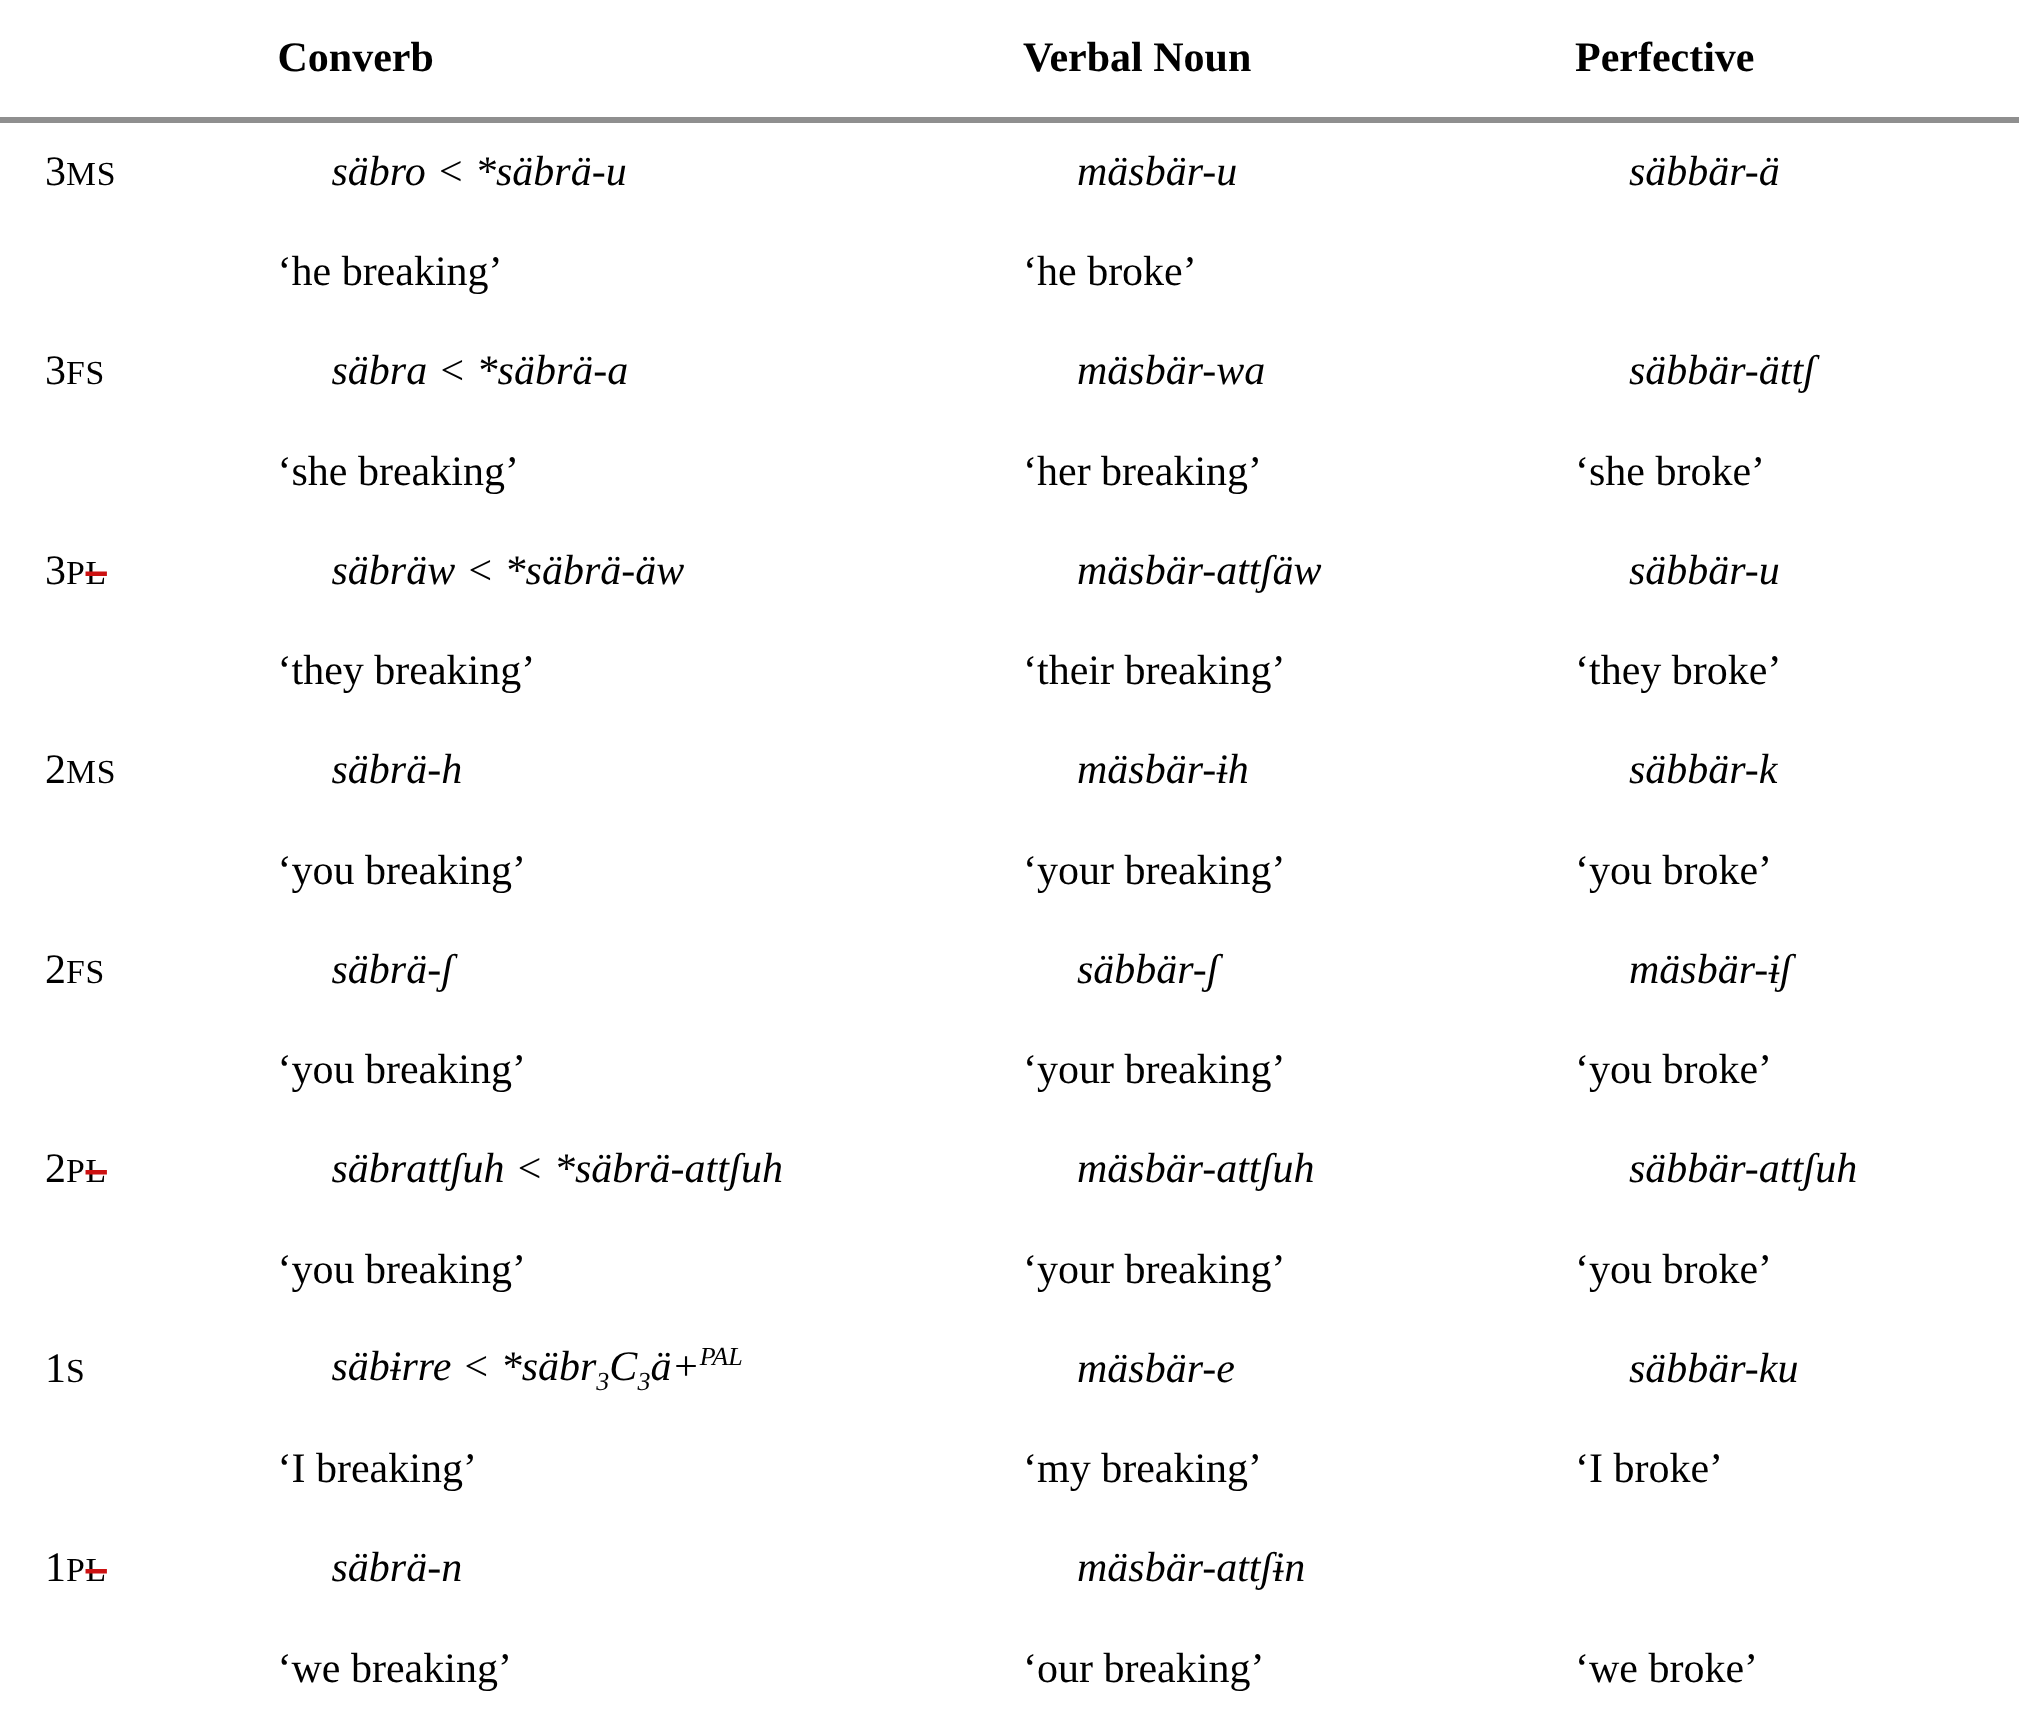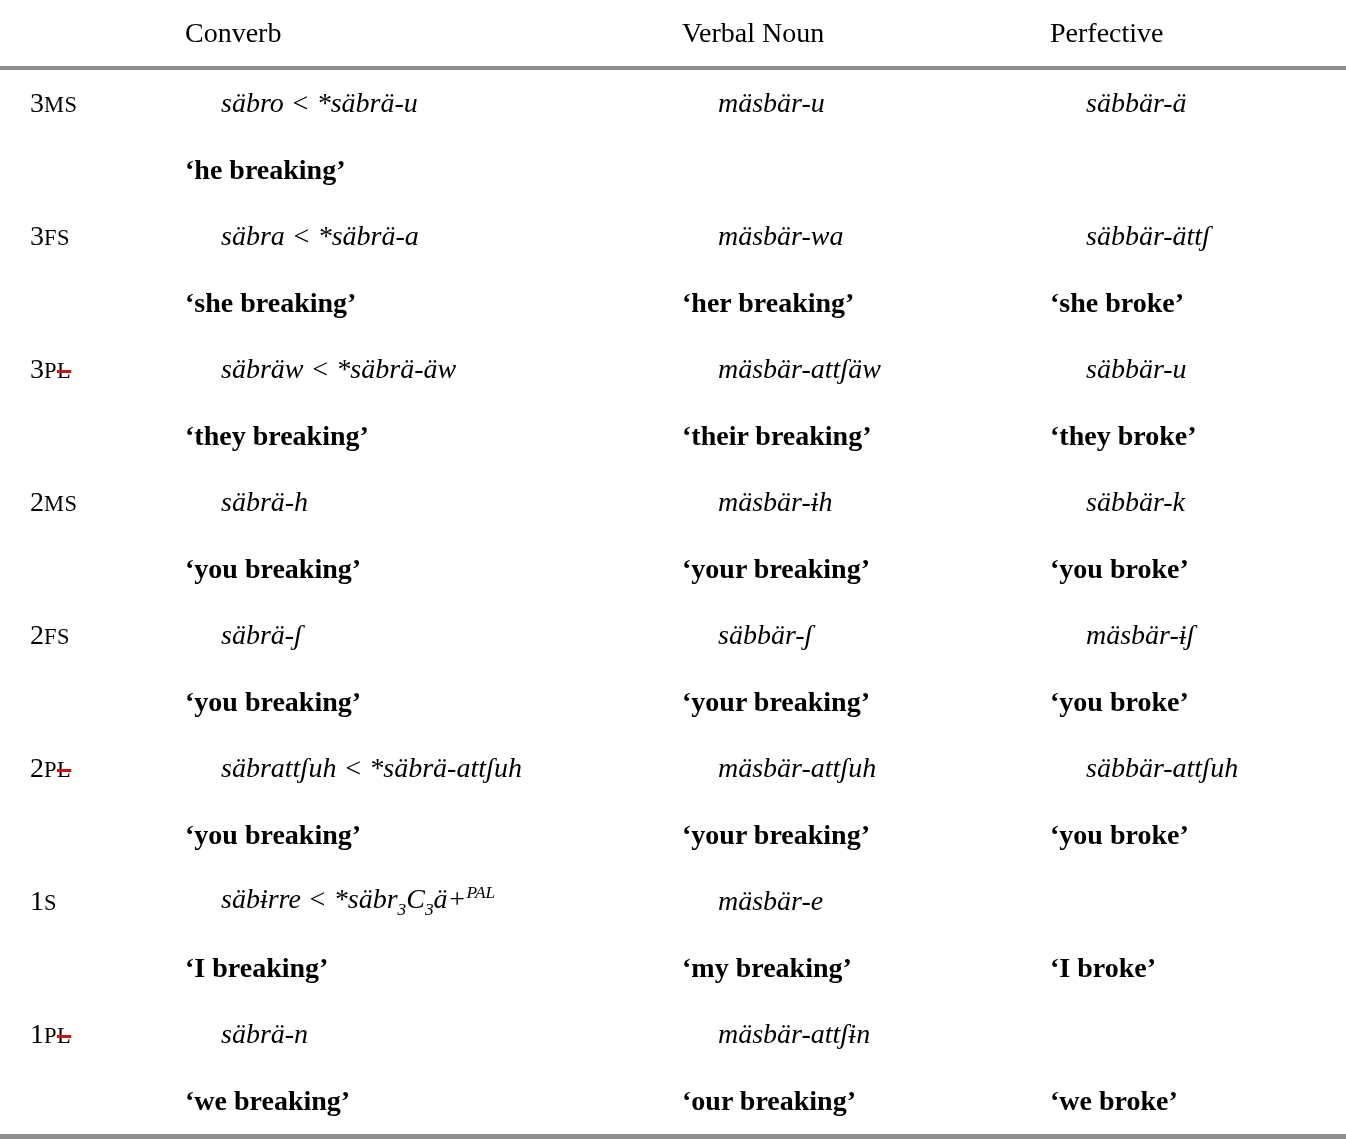--- a/index.html
+++ b/index.html
@@ -13,26 +13,26 @@
     box-sizing: border-box;
   }
   .grid-row {
     display: grid;
     grid-template-columns: 155px 497px 368px 1fr;
     padding-left: 30px;
     align-items: center;
     height: 66.5px;
     box-sizing: border-box;
   }
-  .header-row { height: 66px; }
+  .header-row { height: 78px; font-weight: bold; }
   .rule-top { height: 4px; background: #8f8f8f; }
   .rule-bottom { height: 7px; background: #8f8f8f; }
   .cell { white-space: nowrap; overflow: visible; }
   .form { font-style: italic; margin-left: 36px; }
-  .gloss { font-style: normal; font-weight: bold; }
+  .gloss { font-style: normal; }
   .label-num { font-size: 28px; }
   .label-caps { font-size: 22.5px; letter-spacing: 0.5px; }
   .struck {
     text-decoration: line-through;
     -webkit-text-decoration-color: #cc1111;
     text-decoration-color: #cc1111;
     text-decoration-thickness: 2.5px;
   }
   .subscr { font-size: 0.62em; vertical-align: sub; font-style: italic; }
   .supscr { font-size: 0.62em; vertical-align: super; }
@@ -52,20 +52,21 @@
 
   <div class="grid-row">
     <div class="cell"><span class="label-num">3</span><span class="label-caps">M</span><span class="label-caps struck"></span><span class="label-caps">S</span></div>
     <div class="cell form">säbro &lt; *säbrä-u</div>
     <div class="cell form">mäsbär-u</div>
     <div class="cell form">säbbär-ä</div>
   </div>
   <div class="grid-row">
     <div class="cell"></div>
     <div class="cell gloss">‘he breaking’</div>
+    <div class="cell gloss">‘he broke’</div>
   </div>
 
   <div class="grid-row">
     <div class="cell"><span class="label-num">3</span><span class="label-caps">F</span><span class="label-caps struck"></span><span class="label-caps">S</span></div>
     <div class="cell form">säbra &lt; *säbrä-a</div>
     <div class="cell form">mäsbär-wa</div>
     <div class="cell form">säbbär-ättʃ</div>
   </div>
   <div class="grid-row">
     <div class="cell"></div>
@@ -123,20 +124,21 @@
     <div class="cell"></div>
     <div class="cell gloss">‘you breaking’</div>
     <div class="cell gloss">‘your breaking’</div>
     <div class="cell gloss">‘you broke’</div>
   </div>
 
   <div class="grid-row">
     <div class="cell"><span class="label-num">1</span><span class="label-caps">S</span><span class="label-caps struck"></span><span class="label-caps"></span></div>
     <div class="cell form"><span>säbɨrre &lt; *säbr</span><span class="subscr">3</span><span>C</span><span class="subscr">3</span><span>ä+</span><span class="supscr">PAL</span></div>
     <div class="cell form">mäsbär-e</div>
+    <div class="cell form">säbbär-ku</div>
   </div>
   <div class="grid-row">
     <div class="cell"></div>
     <div class="cell gloss">‘I breaking’</div>
     <div class="cell gloss">‘my breaking’</div>
     <div class="cell gloss">‘I broke’</div>
   </div>
 
   <div class="grid-row">
     <div class="cell"><span class="label-num">1</span><span class="label-caps">P</span><span class="label-caps struck">L</span><span class="label-caps"></span></div>

